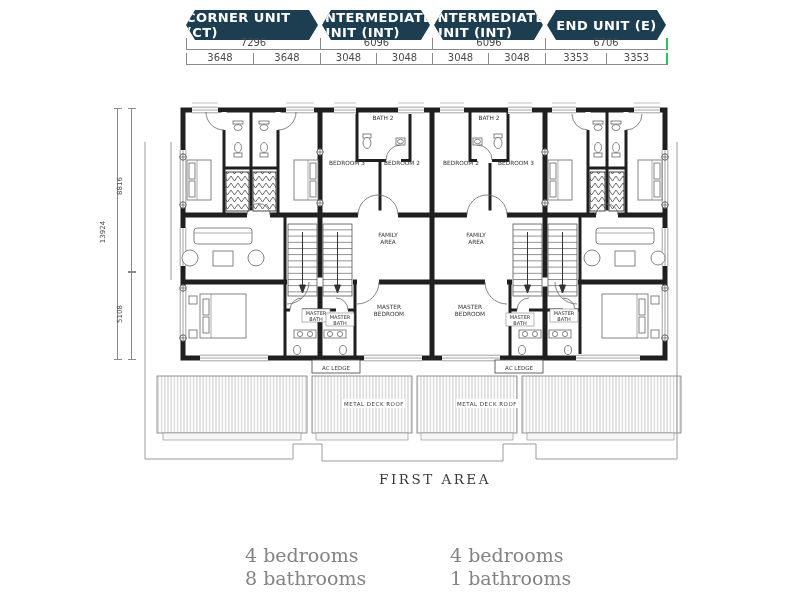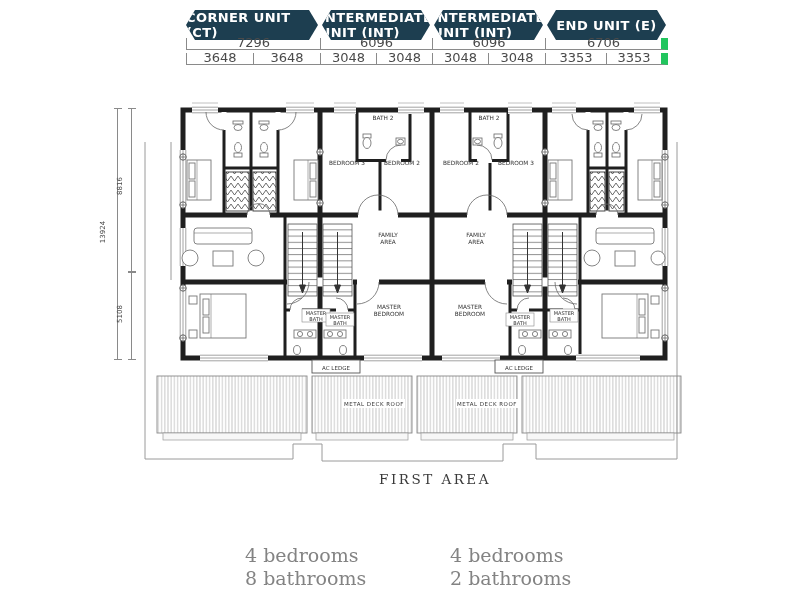--- a/index.html
+++ b/index.html
@@ -4,22 +4,22 @@
 <style>
   html,body{margin:0;padding:0;background:#fff;}
   body{width:800px;height:600px;position:relative;overflow:hidden;
        font-family:"DejaVu Sans",sans-serif;}
   .banner{position:absolute;top:10px;height:30px;background:var(--banner,#1d3e50);
        color:#fff;font-size:13px;font-weight:bold;letter-spacing:.4px;
        display:flex;align-items:center;justify-content:center;
        clip-path:polygon(9px 0,calc(100% - 9px) 0,100% 50%,calc(100% - 9px) 100%,9px 100%,0 50%);}
   .dimrow{position:absolute;display:flex;}
   .dimcell{box-sizing:border-box;border-left:1px solid #8a8a8a;border-bottom:1px solid #8a8a8a;
-       height:12px;font-size:13px;color:#4a4a4a;text-align:center;line-height:10px;}
-  .dimcell.last{border-right:7px solid #22c55e;}
+       height:12px;font-size:10px;color:#4a4a4a;text-align:center;line-height:10px;}
+  .dimcell.last{border-right:2px solid #22c55e;}
   .vdim{position:absolute;box-sizing:border-box;border-left:1px solid #8a8a8a;}
   .vdim::before,.vdim::after{content:"";position:absolute;left:-4px;width:8px;border-top:1px solid #8a8a8a;}
   .vdim::before{top:0;} .vdim::after{bottom:0;}
   .vlabel{position:absolute;font-size:7px;color:#4a4a4a;transform:rotate(-90deg);
        transform-origin:center;white-space:nowrap;width:34px;text-align:center;}
   .caption{position:absolute;left:335px;width:200px;top:471px;text-align:center;
        font-family:"DejaVu Serif",serif;font-size:13.5px;letter-spacing:2.5px;color:#3a3a3a;}
   .sumcol{position:absolute;top:544px;color:#838383;font-family:"DejaVu Serif",serif;
        font-size:19px;line-height:23px;}
   .sumcol .note{font-family:"DejaVu Sans",sans-serif;font-size:13.5px;color:#5a5a5a;
@@ -362,14 +362,14 @@
 </svg>
 
 <div class="caption">FIRST AREA</div>
 
 <div class="sumcol" style="left:245px;">
   <p class="sumline">4 bedrooms</p>
   <p class="sumline">8 bathrooms</p>
 </div>
 <div class="sumcol" style="left:450px;">
   <p class="sumline">4 bedrooms</p>
-  <p class="sumline">2 bathrooms</p>
+  <p class="sumline">1 bathrooms</p>
 </div>
 
 </body></html>

